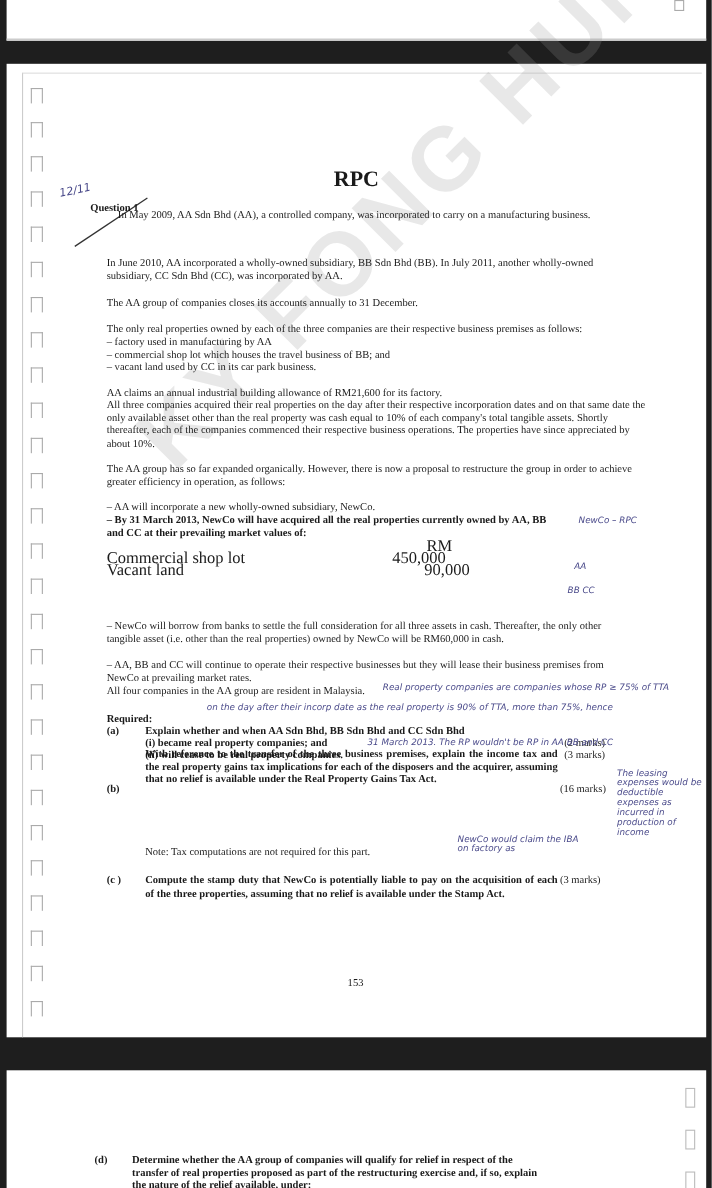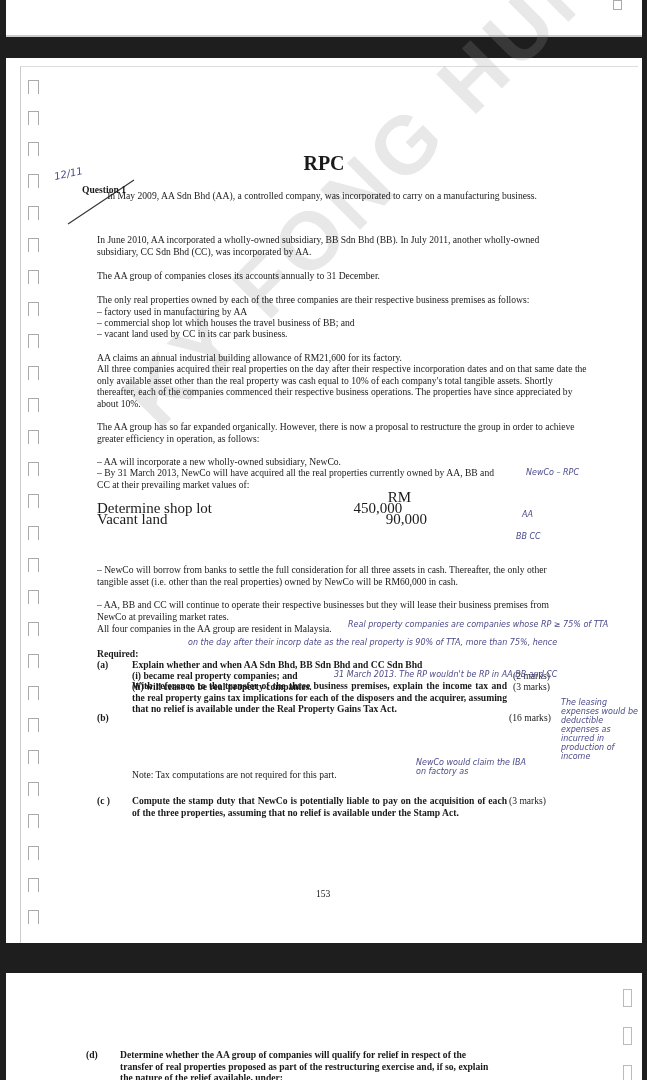--- a/index.html
+++ b/index.html
@@ -76,31 +76,31 @@
   <div class="abs sm" style="left:91px;top:212px;width:470px;">The AA group of companies closes its accounts annually to 31 December.</div>
   <div class="abs sm" style="left:91px;top:236px;width:490px;">The only real properties owned by each of the three companies are their respective business premises as follows:</div>
   <div class="abs sm" style="left:91px;top:248px;">– factory used in manufacturing by AA</div>
   <div class="abs sm" style="left:91px;top:259px;">– commercial shop lot which houses the travel business of BB; and</div>
   <div class="abs sm" style="left:91px;top:270px;">– vacant land used by CC in its car park business.</div>
 
   <div class="abs sm" style="left:91px;top:294px;">AA claims an annual industrial building allowance of RM21,600 for its factory.</div>
   <div class="abs sm" style="left:91px;top:305px;width:490px;">All three companies acquired their real properties on the day after their respective incorporation dates and on that same date the only available asset other than the real property was cash equal to 10% of each company's total tangible assets. Shortly thereafter, each of the companies commenced their respective business operations. The properties have since appreciated by about 10%.</div>
   <div class="abs sm" style="left:91px;top:398px;">– AA will incorporate a new wholly-owned subsidiary, NewCo.</div>
   <div class="abs sm" style="left:91px;top:363px;width:480px;">The AA group has so far expanded organically. However, there is now a proposal to restructure the group in order to achieve greater efficiency in operation, as follows:</div>
-  <div class="abs sm" style="left:91px;top:409px;width:400px;">– By 31 March 2013, NewCo will have acquired all the real properties currently owned by AA, BB and CC at their prevailing market values of:</div>
+  <div class="abs sm" style="left:91px;top:409px;width:400px;font-weight:bold;">– By 31 March 2013, NewCo will have acquired all the real properties currently owned by AA, BB and CC at their prevailing market values of:</div>
 
   <div class="hand" style="left:520px;top:410px;">NewCo – RPC</div>
   <table class="abs tbl" style="left:91px;top:434px;width:330px;border-collapse:collapse;">
     <tbody>
         <tr>
           <td></td>
           <td style="text-align:right;padding-right:16px;">RM</td>
         </tr>
     <tr>
-          <td>Determine shop lot</td>
+          <td>Commercial shop lot</td>
           <td style="text-align:center;">450,000</td>
         </tr>
     <tr>
           <td>Vacant land</td>
           <td style="text-align:right;">90,000</td>
         </tr>
   </tbody>
     </table>
   <div class="hand" style="left:516px;top:452px;">AA</div>
   <div class="hand" style="left:510px;top:474px;">BB CC</div>

